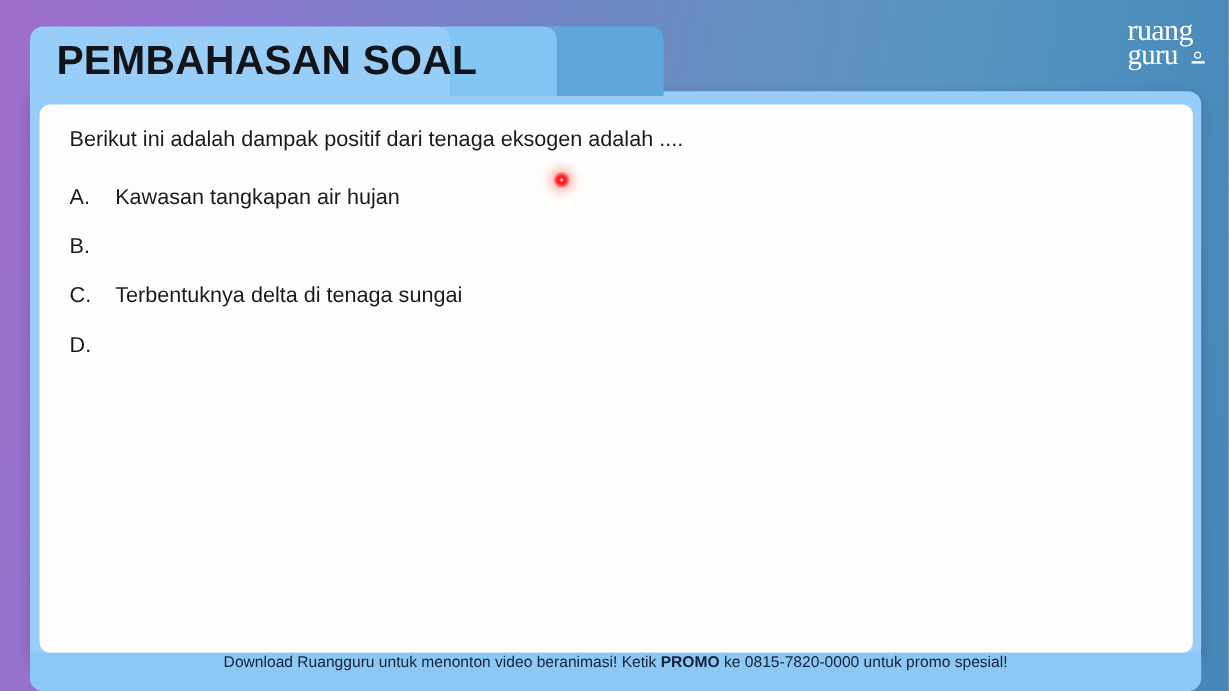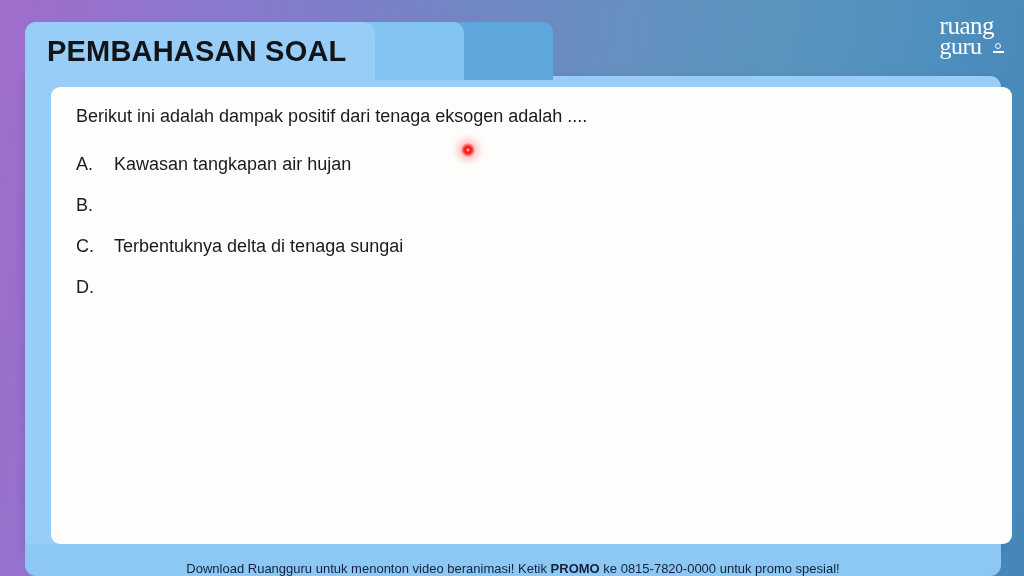--- a/index.html
+++ b/index.html
@@ -56,42 +56,41 @@
   .tab-2 {
     width:105px; margin-left:-16px;
     background:#82c4f2; z-index:2;
   }
   .tab-3 {
     width:105px; margin-left:-16px;
     background:#5ea7dd; z-index:1;
   }
   .tab-title {
     padding-left:22px;
-    font-size:29px; font-weight:bold;
+    font-size:34px; font-weight:bold;
     color:#111418; letter-spacing:0.2px;
     white-space:nowrap;
   }
 
   
   .panel {
     position:absolute;
     left:25px; top:76px; width:976px; height:476px;
     background:#97cdf6;
     border-radius:0 11px 11px 11px;
     box-shadow:0 3px 9px rgba(30,40,70,0.22);
   }
 
   
   .sheet {
     position:absolute;
     left:33px; top:87px; width:961px; height:457px;
     background:#fdfdfb;
     border-radius:9px;
     overflow:hidden;
-    margin-left:18px;
   }
 
   .question {
     position:absolute; left:25px; top:19px;
     font-size:18px; color:#1b1b1b; white-space:nowrap;
   }
 
   .options { position:absolute; left:25px; top:57px; width:900px; }
   .option {
     display:flex;
@@ -101,21 +100,21 @@
   }
   .opt-letter { width:38px; flex:none; }
   .opt-text { }
 
   
   .footer {
     position:absolute;
     left:25px; bottom:0; width:976px; height:32px;
     background:#8dc8f4;
     border-radius:0 0 11px 11px;
-    display:flex; align-items:flex-end; justify-content:center;
+    display:flex; align-items:flex-start; justify-content:center;
   }
   .footer-text {
     font-size:13px; color:#14213a; white-space:nowrap;
   }
   .footer-text b { font-weight:bold; }
 
   
   .click-dot {
     position:absolute; left:461px; top:143px;
     width:14px; height:14px; border-radius:50%;

